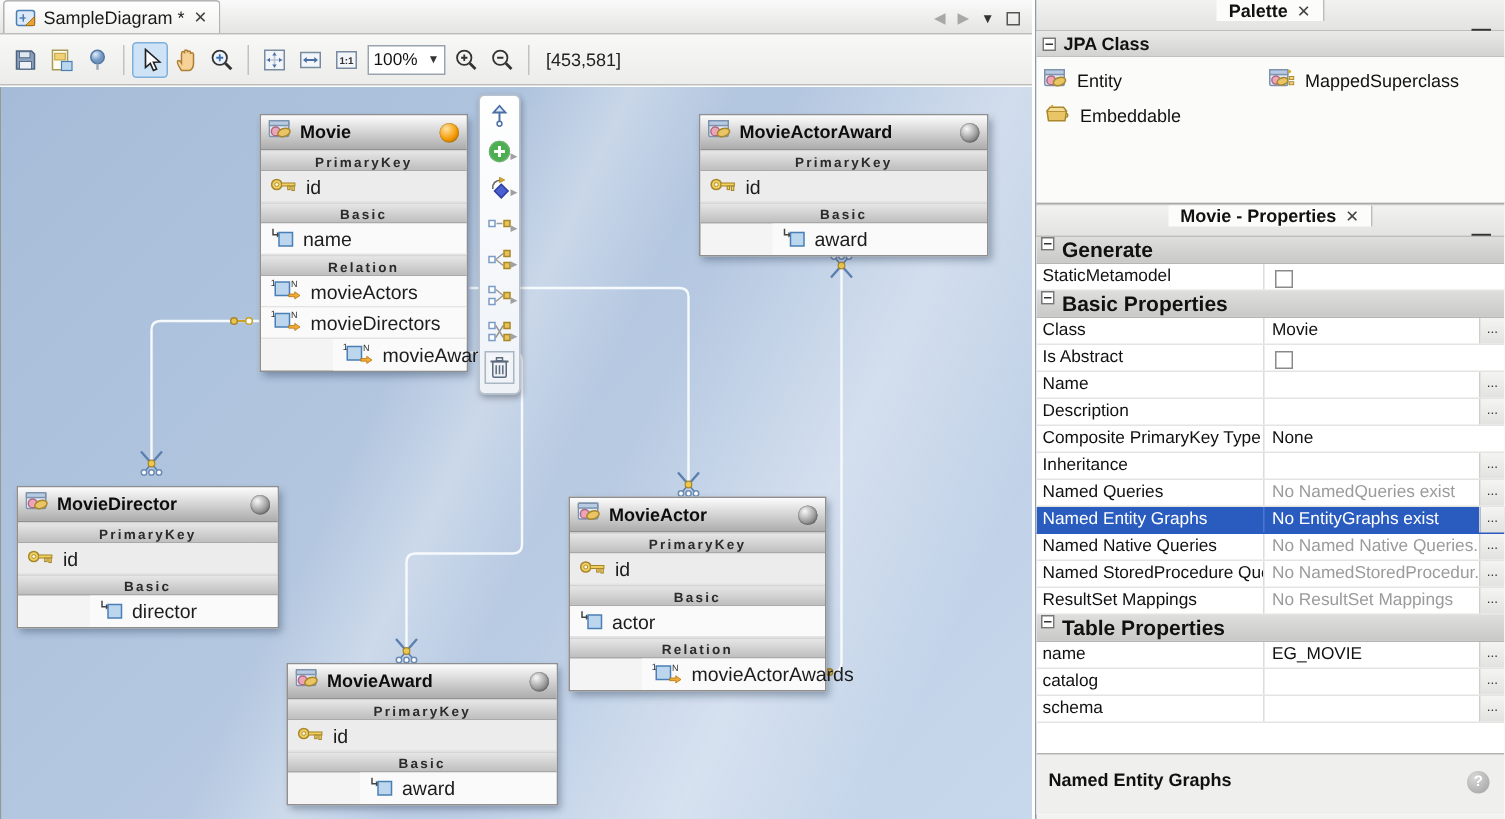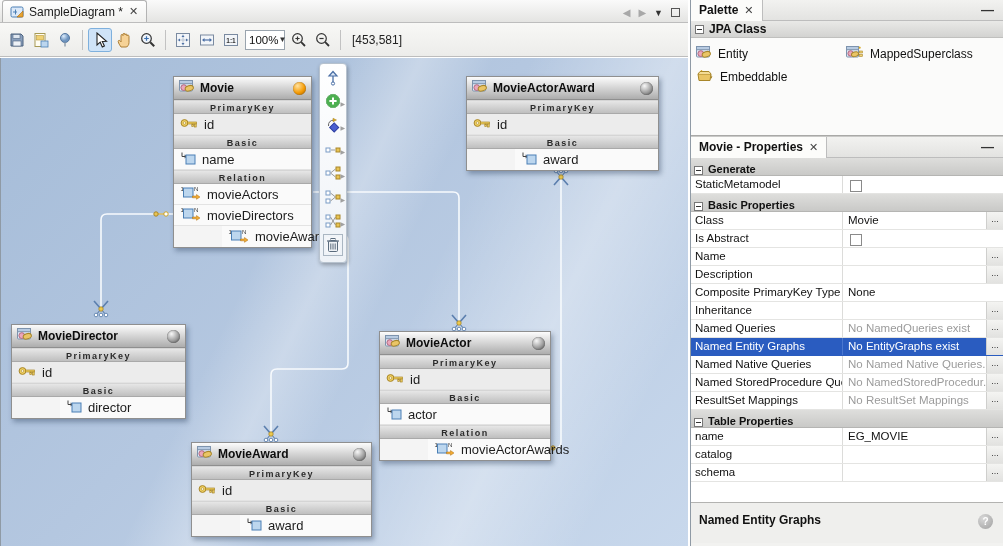--- a/index.html
+++ b/index.html
@@ -13,21 +13,21 @@
   .etab .close { font-size:11px; color:#444; padding:0 1px; }
   .tab-controls { margin-left:auto; display:flex; align-items:center; gap:8px; padding:0 8px 4px 0; }
   .navarrow { color:#a8a8a8; font-size:10px; }
   .ddcaret { color:#333; font-size:9px; }
   .maxbox { width:9px; height:9px; border:1.5px solid #555; }
 
   .etoolbar { height:34px; background:linear-gradient(#f8f8f6,#ececea); border-bottom:1px solid #bdbdbd; display:flex; align-items:center; padding-left:5px; }
   .tbtn { width:24px; height:24px; display:flex; align-items:center; justify-content:center; border-radius:3px; border:1px solid transparent; }
   .tbtn.active { background:#cfe3f7; border:1px solid #7eb0dd; }
   .tsep { width:1px; height:20px; background:#c2c2c2; margin:0 5px; }
-  .zoomcombo { width:40px; height:20px; background:#fff; border:1px solid #9aa4ae; display:flex; align-items:center; font-size:11.5px; padding:0 3px; margin:0 2px; color:#111; }
+  .zoomcombo { width:52px; height:20px; background:#fff; border:1px solid #9aa4ae; display:flex; align-items:center; font-size:11.5px; padding:0 3px; margin:0 2px; color:#111; }
   .zoomcombo .cc { margin-left:auto; font-size:8px; color:#333; }
   .coords { font-size:12px; color:#222; padding-left:6px; }
 
   #canvas { position:absolute; left:0; top:58px; width:688px; height:488px; overflow:hidden;
     background:
       linear-gradient(115deg, rgba(255,255,255,0) 38%, rgba(255,255,255,0.30) 46%, rgba(255,255,255,0) 54%),
       linear-gradient(115deg, rgba(255,255,255,0) 58%, rgba(255,255,255,0.35) 74%, rgba(255,255,255,0) 88%),
       linear-gradient(135deg,#a5bcd8 0%,#b4c7e0 45%,#c8d8ec 100%);
     border-left:1px solid #8f9aa5; }
 
@@ -54,36 +54,36 @@
   .erow:last-child { border-bottom:none;margin-left:48px; }
 
   
   #wtoolbar { position:absolute; left:318px; top:5px; width:28px; background:linear-gradient(#ffffff,#eef2f7); border:1px solid #b7c2ce; border-radius:4px; box-shadow:1px 2px 4px rgba(0,0,0,.3); padding:3px 0; }
   .wbtn { position:relative; height:24px; display:flex; align-items:center; justify-content:center; }
   .wbtn .wcaret { position:absolute; right:1px; top:9px; font-size:6px; color:#a0a0a0; }
   .wbtn.boxed svg { outline:1px solid #aab6c2; outline-offset:2px; background:#f4f6f9; }
 
   
   #right { position:absolute; left:690px; top:0; width:313px; height:546px; background:#f2f2f0; border-left:1px solid #8f9aa5; }
-  .ptabrow { height:21px; background:linear-gradient(#f2f2f0,#e3e3e1); border-bottom:1px solid #bdbdbd; display:flex; align-items:center; }
+  .ptabrow { height:21px; background:linear-gradient(#f2f2f0,#e3e3e1); border-bottom:1px solid #bdbdbd; display:flex; align-items:center;flex-direction:column; }
   .ptab { display:flex; align-items:center; gap:6px; height:21px; padding:0 8px; background:#fcfcfa; border-right:1px solid #bdbdbd; font-size:12px; font-weight:bold; color:#111; }
   .ptab .close { font-weight:normal; font-size:11px; color:#444; }
   .minbtn { margin-left:auto; padding-right:9px; color:#333; font-size:13px; font-weight:bold; line-height:10px; }
 
   #palette-body { height:114px; background:#fbfbfa; position:relative; }
   .pgroup { height:17px; background:linear-gradient(#e9e9e7,#d3d3d1); border-bottom:1px solid #c0c0be; display:flex; align-items:center; gap:5px; padding-left:4px; font-size:12px; font-weight:bold; color:#111; }
   .collbox { width:9px; height:9px; border:1px solid #777; background:#fff; position:relative; }
   .collbox::after { content:""; position:absolute; left:1px; right:1px; top:3px; height:1px; background:#333; }
   .pitems { padding-top:4px; }
   .pitem { display:inline-flex; align-items:center; gap:6px; width:150px; padding:3px 0 3px 5px; font-size:12px; color:#111; }
 
   #splitter { height:2px; background:#c9c9c7; border-top:1px solid #a9a9a7; }
 
   #props-body { position:relative; height:385px; background:#fff; overflow:hidden; }
-  .psec { height:18px; background:linear-gradient(#dededc,#c9c9c7); border-bottom:1px solid #b5b5b3; display:flex; align-items:flex-end; gap:5px; padding-left:3px; font-size:11px; font-weight:bold; color:#111; }
+  .psec { height:18px; background:linear-gradient(#dededc,#c9c9c7); border-bottom:1px solid #b5b5b3; display:flex; align-items:flex-start; gap:5px; padding-left:3px; font-size:14px; font-weight:bold; color:#111; }
   .prow { height:18px; display:flex; border-bottom:1px solid #e4e4e2; background:#fff; font-size:11.5px; }
   .pname { width:152px; padding:2px 0 0 4px; color:#111; border-right:1px solid #dcdcda; white-space:nowrap; overflow:hidden; }
   .pval { flex:1; padding:2px 0 0 5px; color:#111; white-space:nowrap; overflow:hidden; }
   .pval.ph { color:#9b9b9b; }
   .pbtn { width:17px; border-left:1px solid #cfcfcd; background:linear-gradient(#f4f4f2,#e2e2e0); color:#333; font-size:9px; text-align:center; line-height:15px; }
   .prow.sel { background:#2a5cc0; border-bottom-color:#2a5cc0; }
   .prow.sel .pname { color:#fff; border-right-color:#4a77cf; }
   .prow.sel .pval { color:#fff; }
   .pcheck { width:12px; height:12px; border:1px solid #8a8a8a; background:#fff; margin:2px 0 0 2px; }
 

